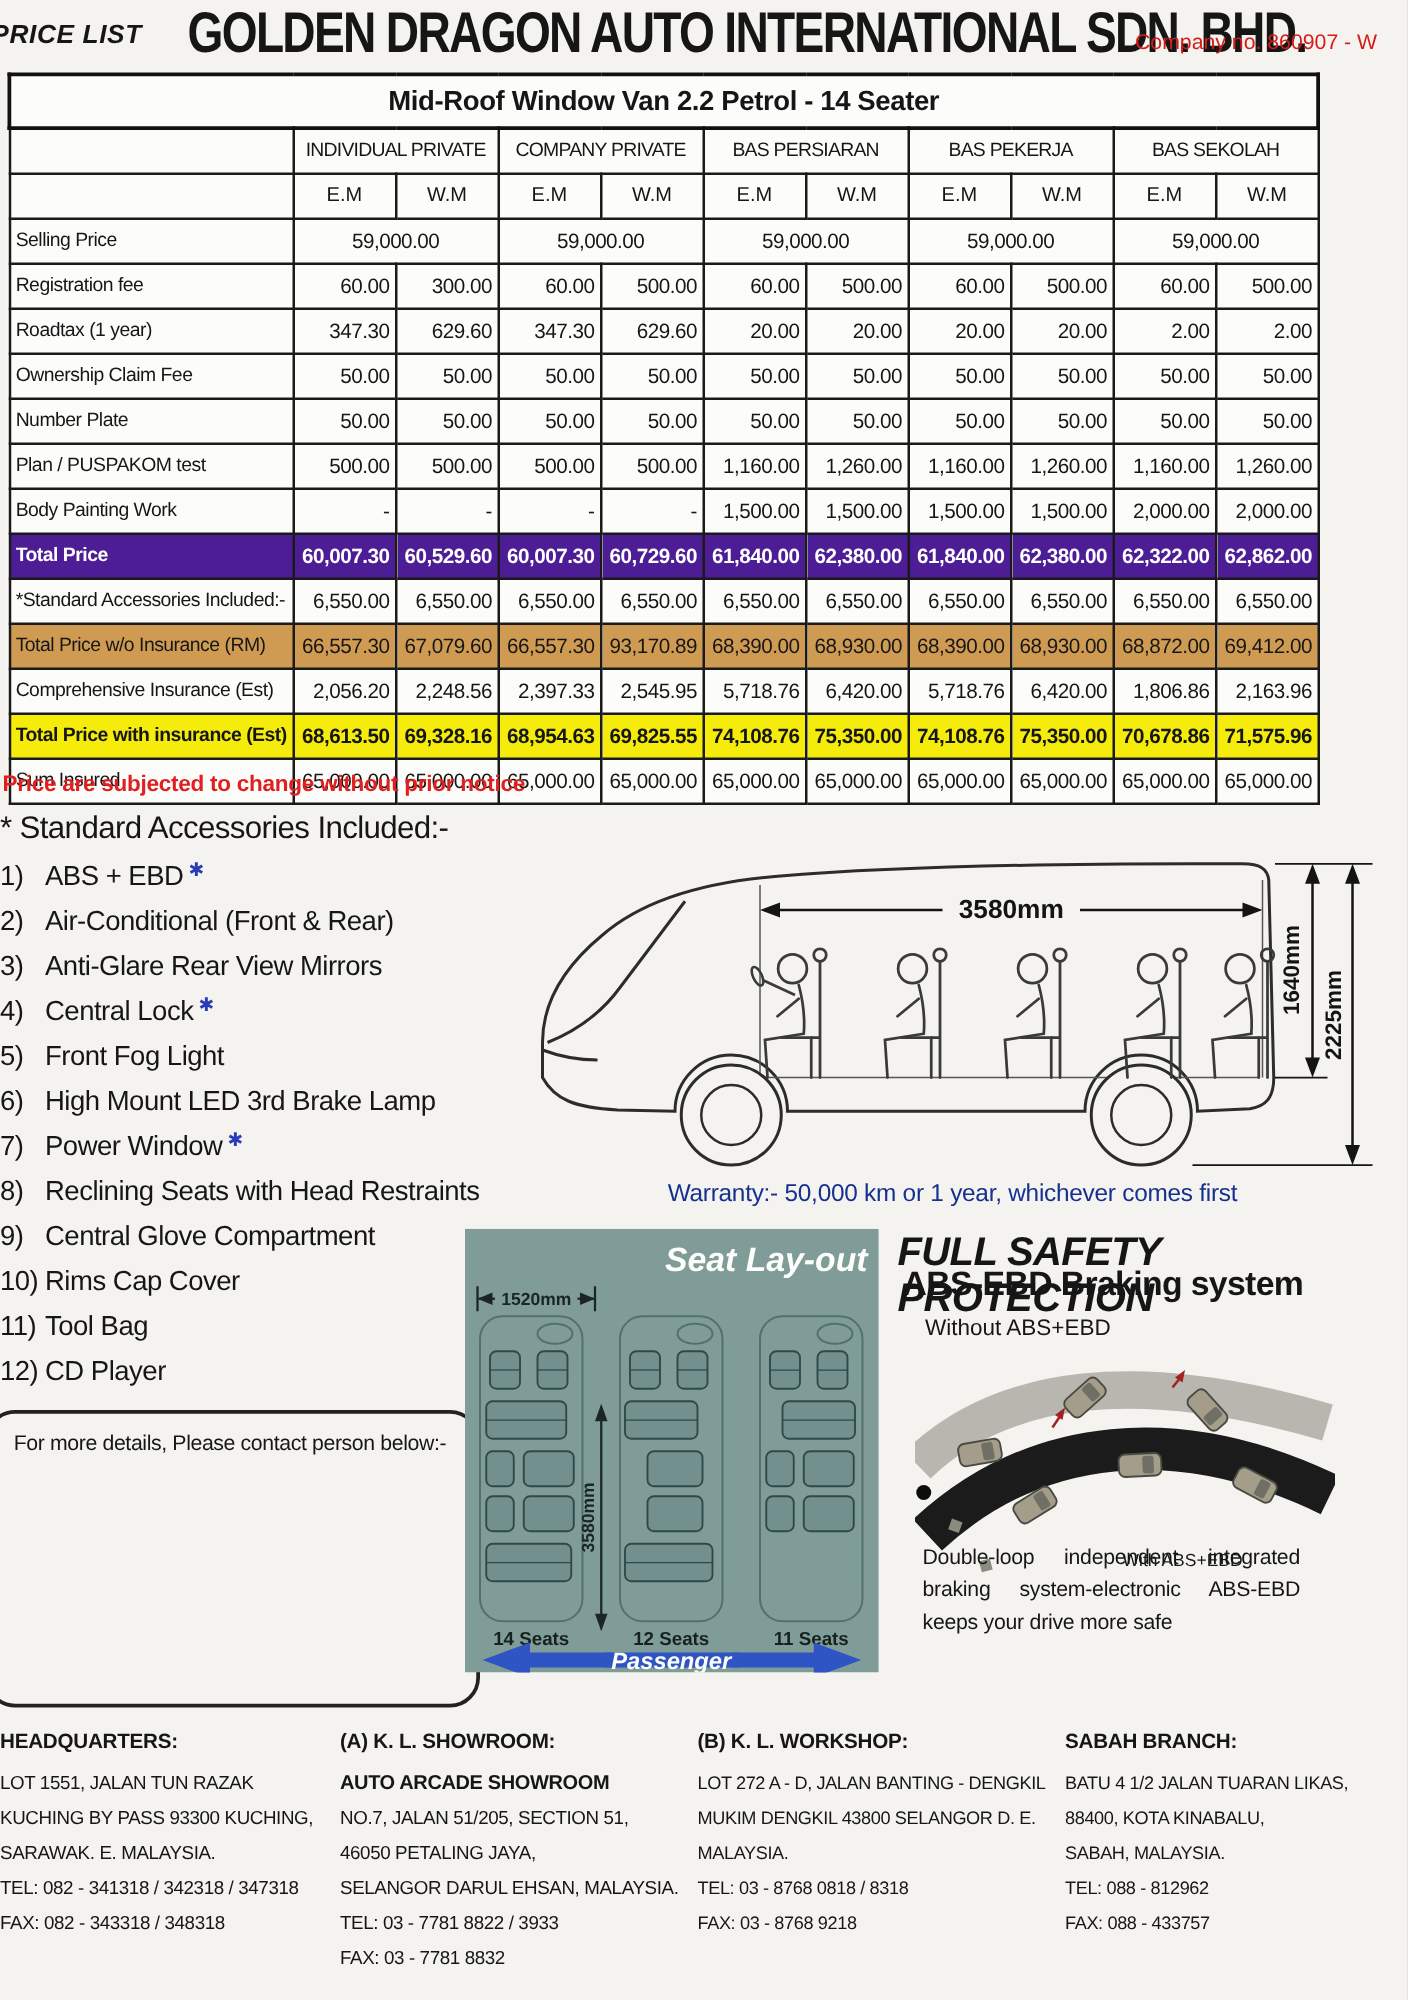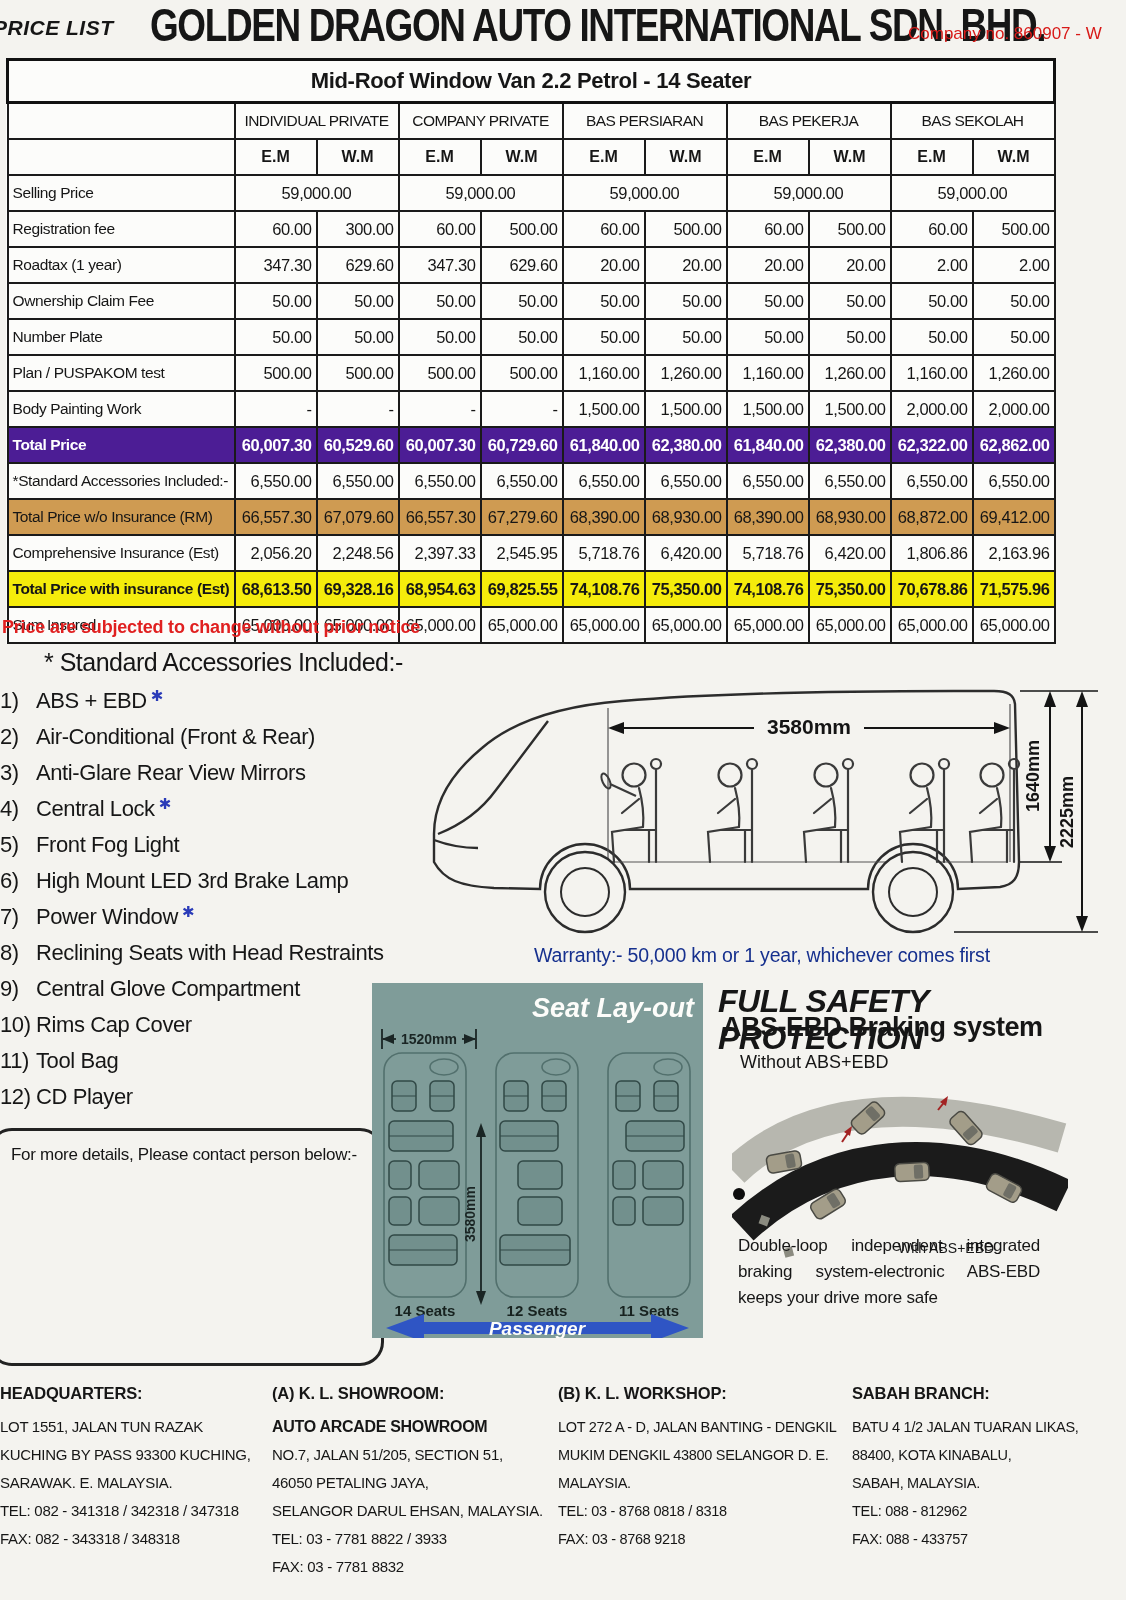--- a/index.html
+++ b/index.html
@@ -10,32 +10,32 @@
   .price-list{position:absolute;left:-7px;top:16px;font-size:21px;font-weight:bold;font-style:italic;letter-spacing:.5px;}
   .main-title{position:absolute;left:150px;top:0px;font-size:41px;font-weight:bold;white-space:nowrap;
               letter-spacing:-1.5px;transform:scale(.9,1.12);transform-origin:left top;}
   .company-no{position:absolute;left:908px;top:24px;font-size:17px;color:#d81a18;white-space:nowrap;}
 
   
   .ptable{position:absolute;left:6px;top:58px;border-collapse:collapse;table-layout:fixed;background:#fcfcfa;}
   .ptable td,.ptable th{border:2px solid #1a1a1a;padding:0 4px;overflow:hidden;white-space:nowrap;}
   .ptable .title-cell{border:3px solid #111;height:40px;text-align:center;font-size:22px;font-weight:bold;letter-spacing:-.3px;}
   .ptable .grp{height:34px;text-align:center;font-size:15.5px;font-weight:400;letter-spacing:-.6px;}
-  .ptable .sub{height:34px;text-align:center;font-size:16px;font-weight:700;}
+  .ptable .sub{height:34px;text-align:center;font-size:16px;font-weight:400;}
   .ptable tbody td{height:34px;font-size:16.5px;letter-spacing:-.4px;text-align:right;}
   .ptable tbody td.lbl{text-align:left;font-size:15.5px;letter-spacing:-.4px;}
   .ptable tbody tr.red td{background:#4c1d95;color:#fff;font-weight:bold;}
   .ptable tbody tr.tan td{background:#cf9b52;}
   .ptable tbody tr.yellow td{background:#f5ec0b;font-weight:bold;}
   .ptable tbody tr.span td:not(.lbl){text-align:center;}
 
   .notice{position:absolute;left:2px;top:617px;font-size:18px;font-weight:bold;color:#e02020;letter-spacing:-.2px;}
 
   
-  .acc-head{position:absolute;left:0px;top:648px;font-size:25px;letter-spacing:-.5px;padding-left:44px;}
+  .acc-head{position:absolute;left:0px;top:648px;font-size:25px;letter-spacing:-.5px;}
   .acc-list{position:absolute;left:0px;top:688px;width:420px;}
   .acc-item{font-size:22px;height:36px;letter-spacing:-.4px;display:flex;align-items:baseline;}
   .acc-item .num{width:36px;flex:none;}
   .acc-item .mark{color:#2a3bb8;font-size:15px;margin-left:4px;position:relative;top:-7px;}
 
   
   .contact-box{position:absolute;left:-12px;top:1128px;width:396px;height:238px;border:3px solid #222;
                border-radius:24px;box-sizing:border-box;padding:14px 16px 0 20px;}
   .contact-box .cb-text{font-size:17px;letter-spacing:-.3px;}
 
@@ -229,21 +229,21 @@
           <td>6,550.00</td>
           <td>6,550.00</td>
           <td>6,550.00</td>
           <td>6,550.00</td>
         </tr>
         <tr class="tan">
           <td class="lbl">Total Price w/o Insurance (RM)</td>
           <td>66,557.30</td>
           <td>67,079.60</td>
           <td>66,557.30</td>
-          <td>67,279.60</td>
+          <td>93,170.89</td>
           <td>68,390.00</td>
           <td>68,930.00</td>
           <td>68,390.00</td>
           <td>68,930.00</td>
           <td>68,872.00</td>
           <td>69,412.00</td>
         </tr>
         <tr>
           <td class="lbl">Comprehensive Insurance (Est)</td>
           <td>2,056.20</td>

